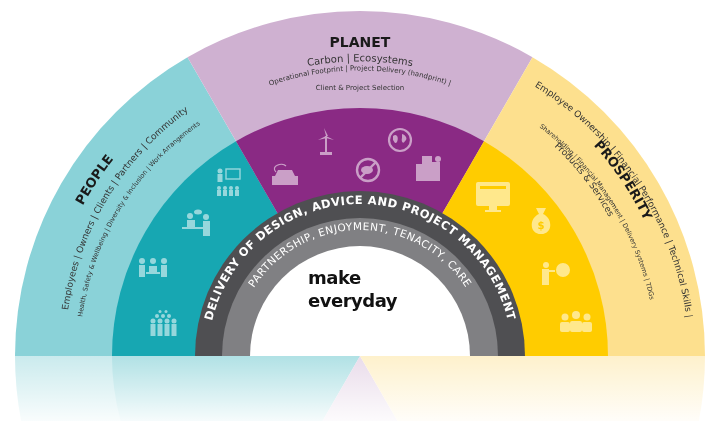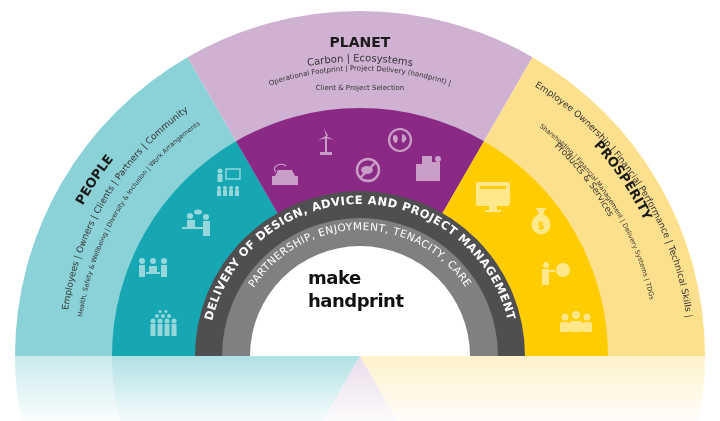--- a/index.html
+++ b/index.html
@@ -190,14 +190,14 @@
       <circle cx="16" cy="3" r="4"></circle>
       <circle cx="27" cy="5" r="3.5"></circle>
     <rect x="0" y="10" width="10" height="10" rx="2"></rect>
     <rect x="10" y="9" width="12" height="11" rx="2"></rect>
     <rect x="22" y="10" width="10" height="10" rx="2"></rect>
   </g>
 </svg>
 
 <div class="tagline">
   <div>make</div>
-  <div>handprint</div>
+  <div>everyday</div>
 </div>
 
 </body></html>

